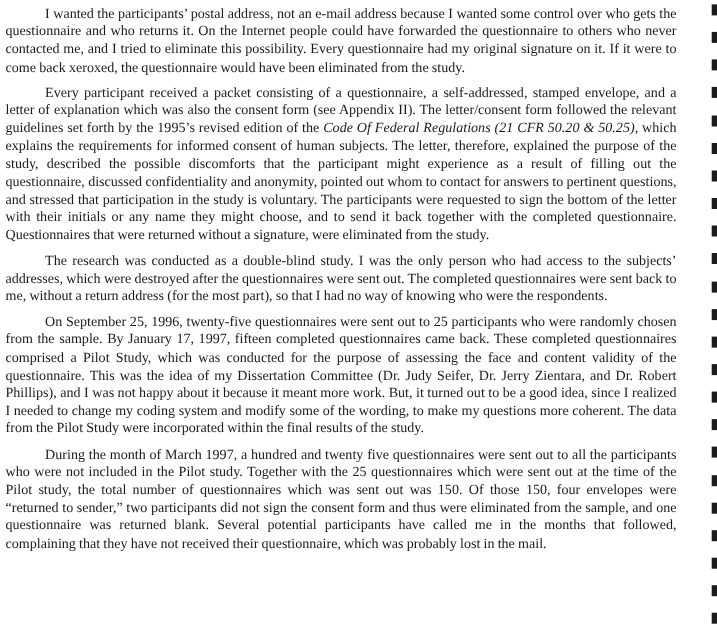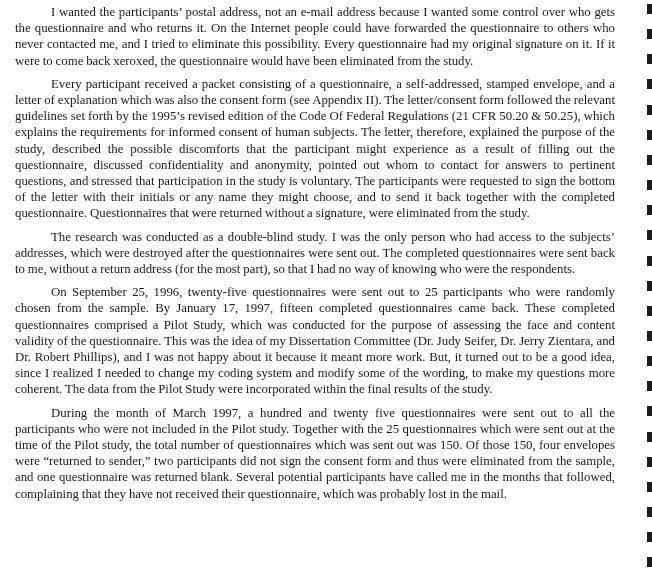--- a/index.html
+++ b/index.html
@@ -15,32 +15,33 @@
     font-family: "Liberation Serif", "DejaVu Serif", serif;
   }
   .scan-page {
     position: absolute;
     top: 0;
     left: 0;
     width: 652px;
     height: 452px;
     background: #ffffff;
     box-sizing: border-box;
-    padding: 4px 37px 0 15px;
+    padding: 4px 37px 0 5px;
   }
   .para {
     margin: 0 0 7px 0;
     text-indent: 36px;
     text-align: justify;
     font-size: 12.8px;
     line-height: 16.2px;
     color: #1a1a1a;
     word-spacing: -0.3px;
   }
   .para .it {
+    font-style: italic;
   }
   
   .edge-marks {
     position: absolute;
     top: 0;
     right: 0;
     width: 6px;
     height: 572px;
     pointer-events: none;
   }

